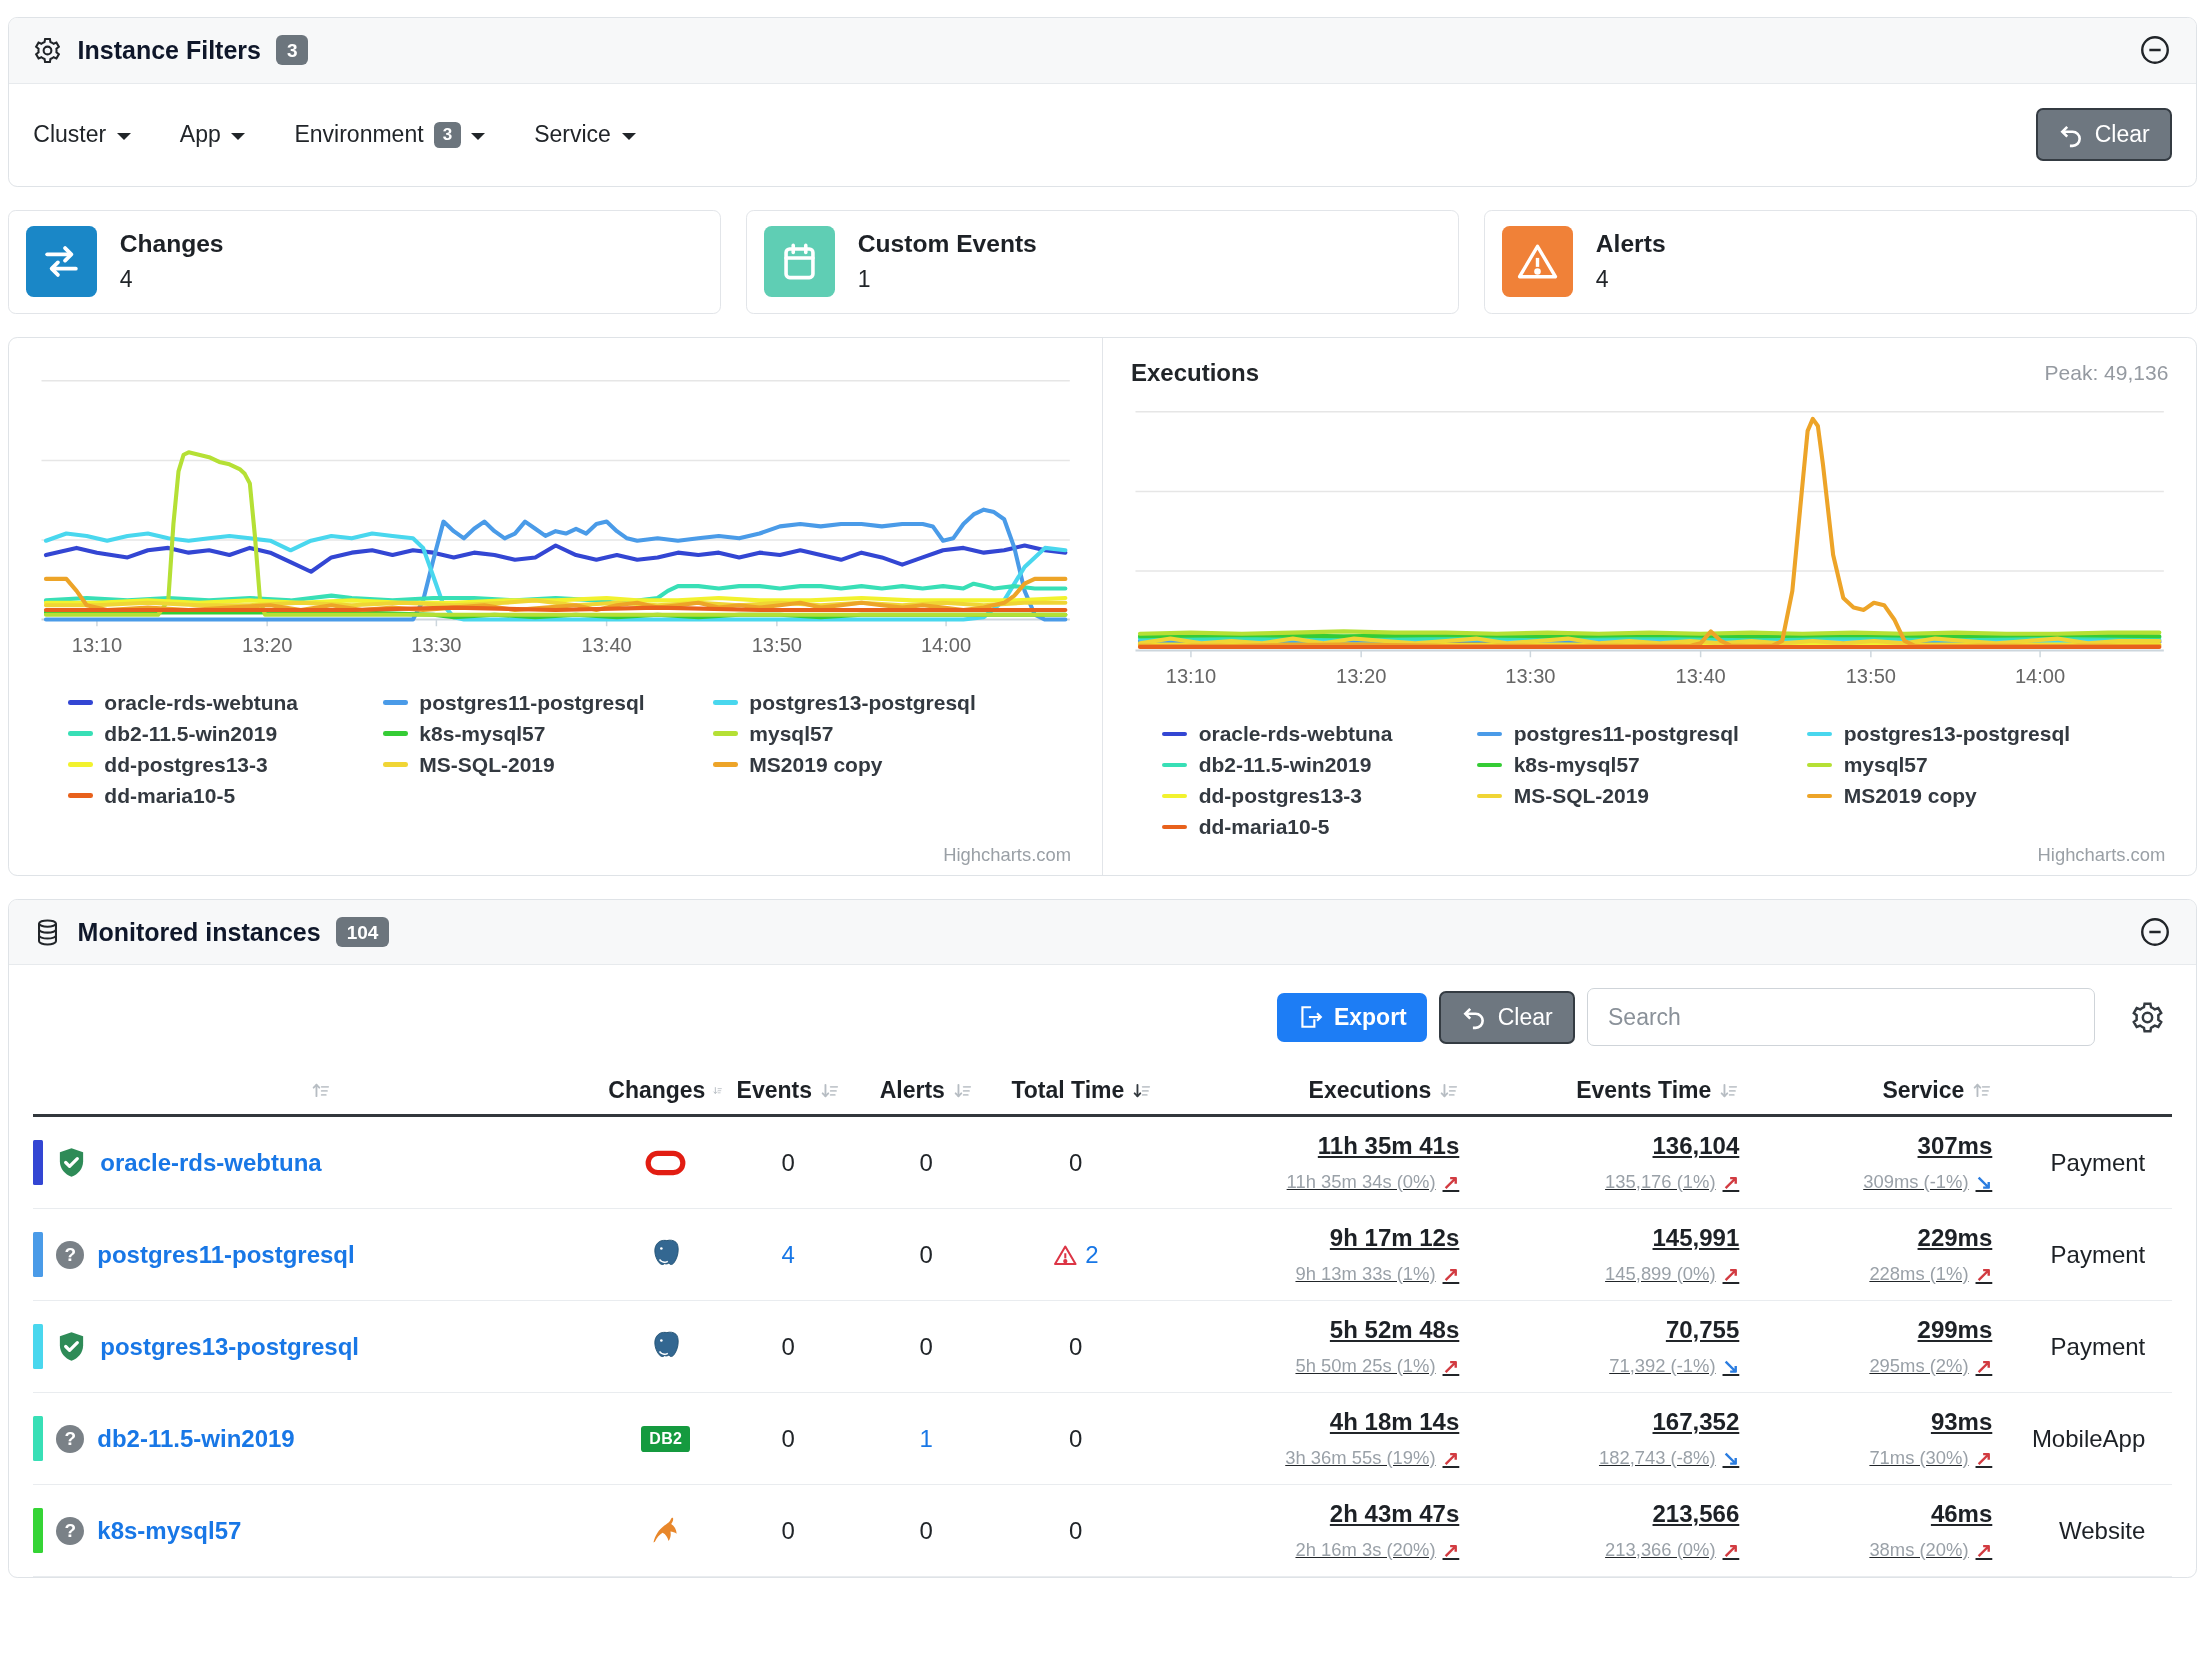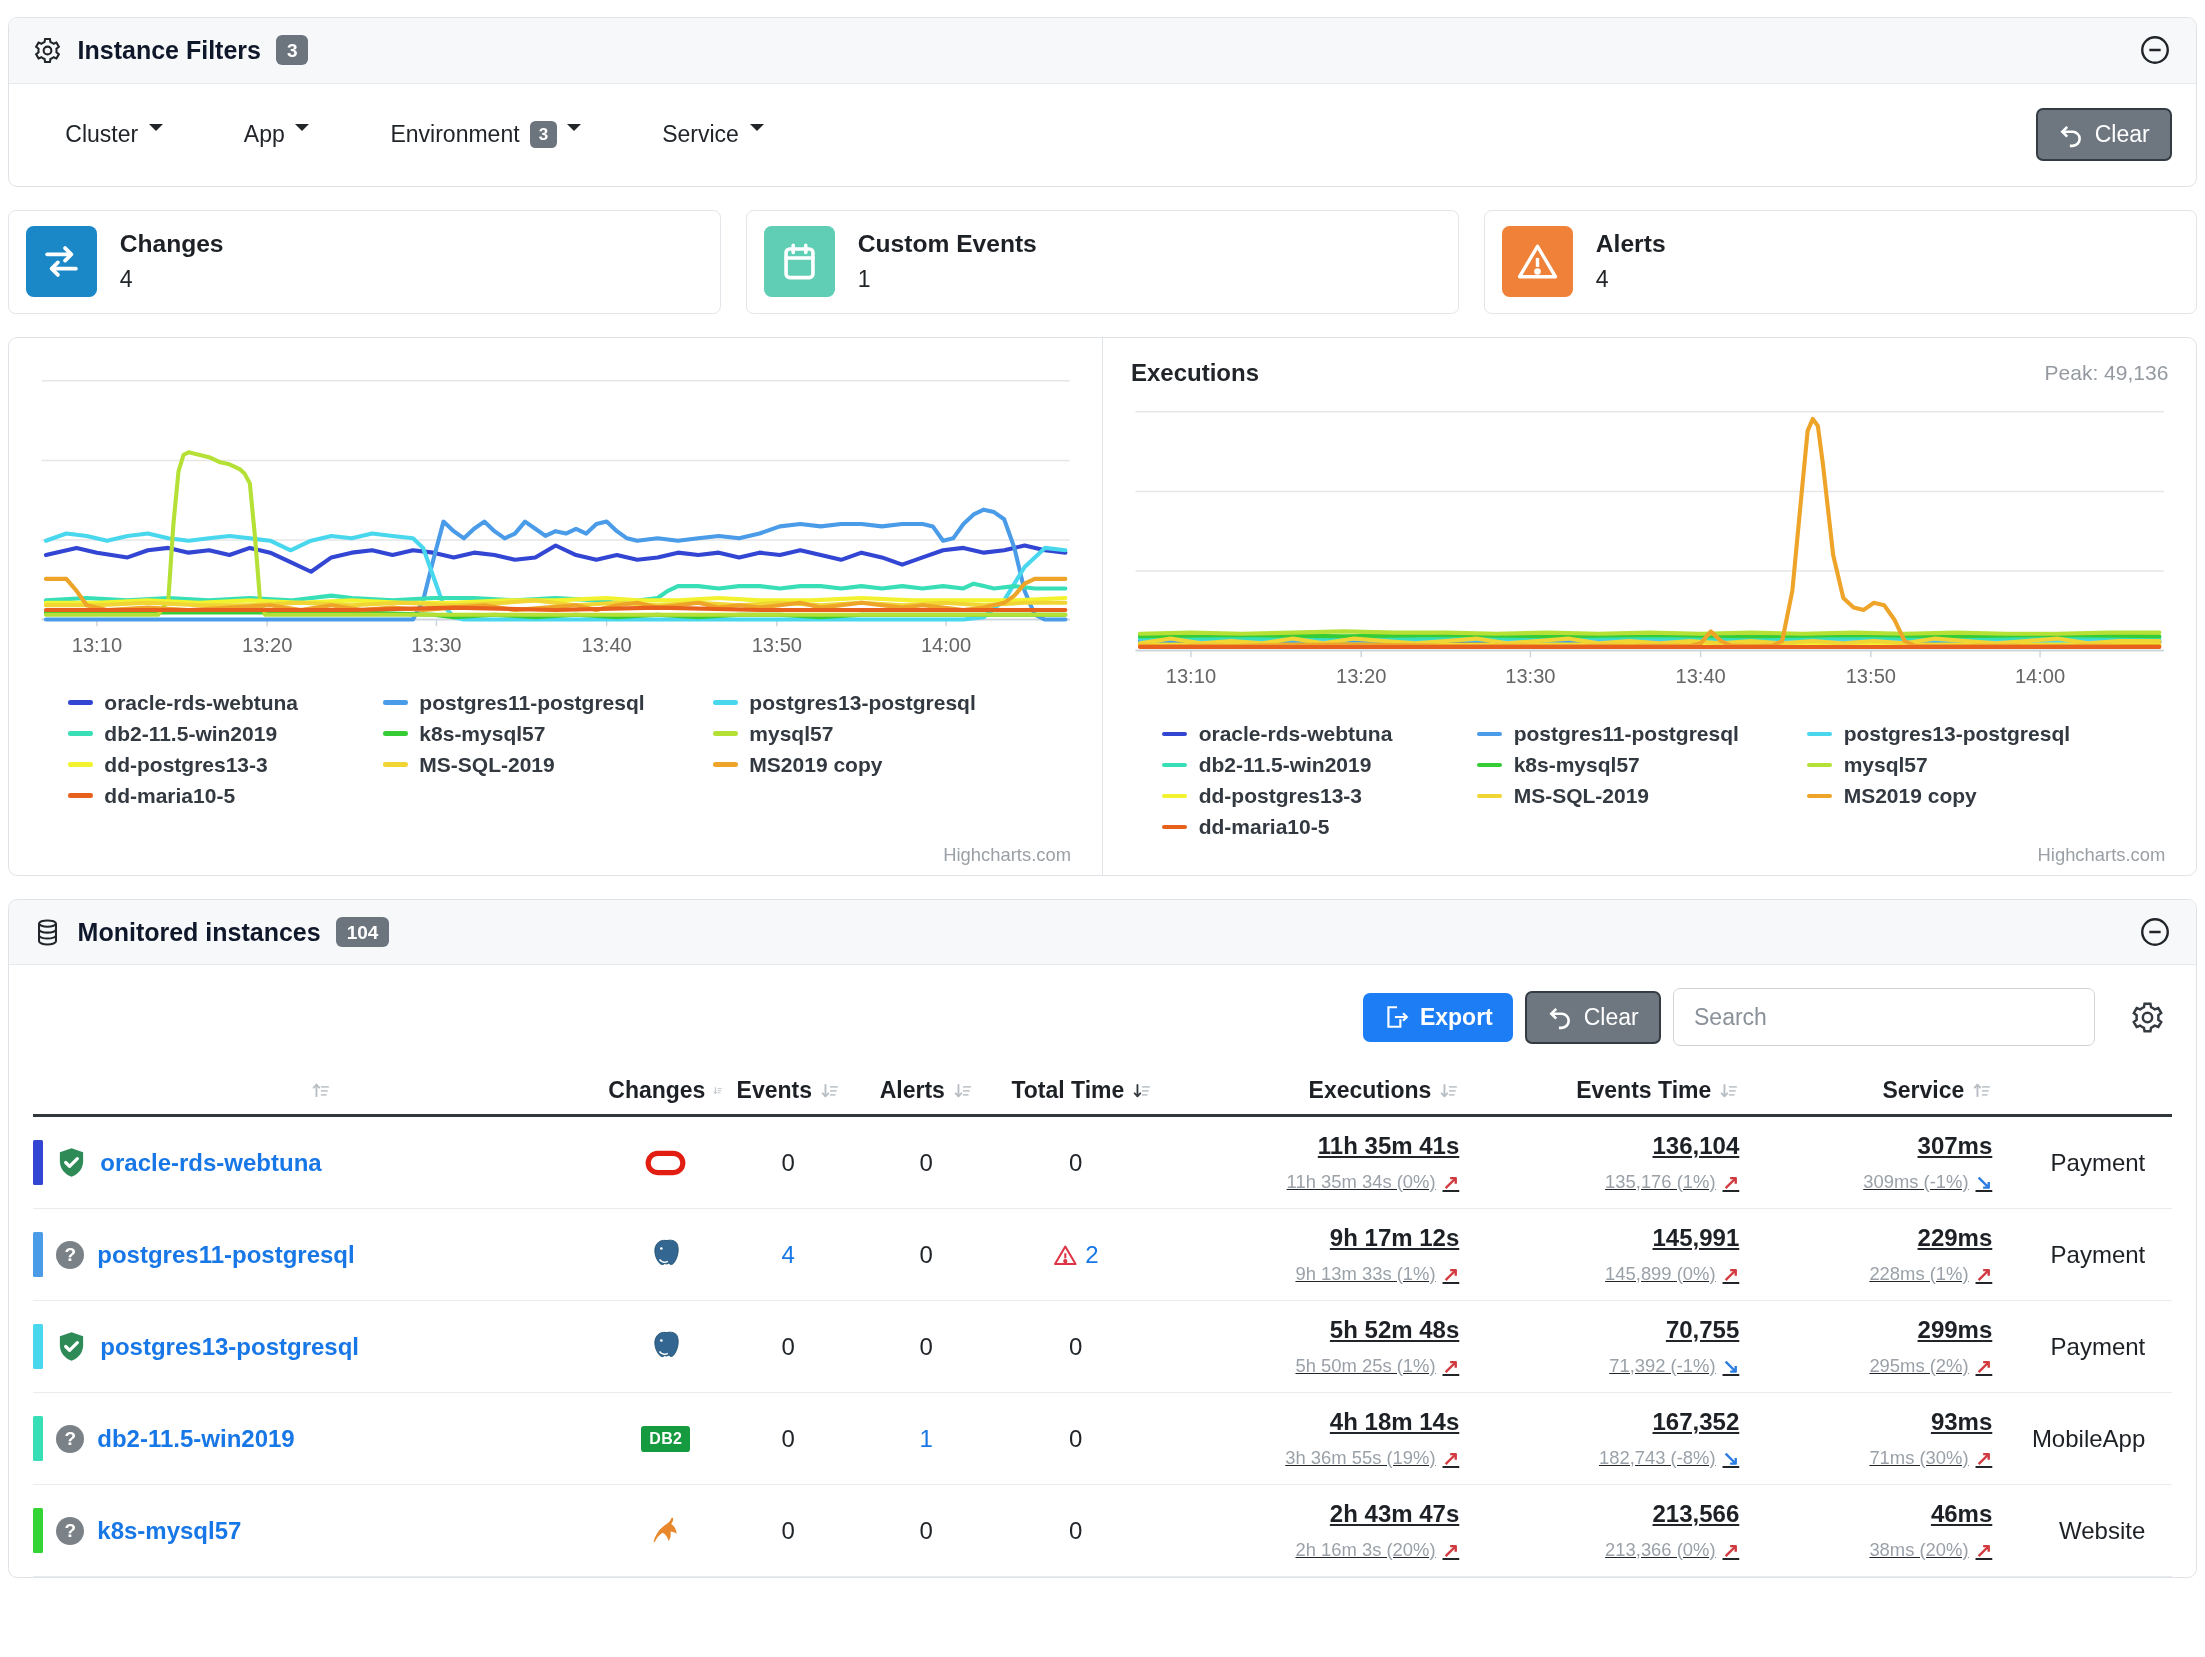--- a/index.html
+++ b/index.html
@@ -9,21 +9,21 @@
 
   .card { border:1.5px solid #dfe3e7; border-radius:9.2px; background:#fff; margin-bottom:23px; overflow:hidden; }
   .card-head { background:#f7f8f9; border-bottom:1.5px solid #e7eaed; display:flex; align-items:center; gap:15.3px; padding:15.3px 24.6px; min-height:63px; }
   .card-title { font-size:25px; font-weight:600; color:#0f172a; }
   .badge { background:#6c757d; color:#fff; font-size:19px; font-weight:700; padding:5.4px 10.7px; border-radius:6.1px; line-height:1; }
   .head-ico { width:29px; height:29px; flex:0 0 auto; }
   .collapse-btn { margin-left:auto; width:34px; height:34px; cursor:pointer; }
 
   
   .filters-row { display:flex; align-items:center; gap:49px; padding:24.6px 24.6px; }
-  .filter { display:flex; gap:10.7px; font-size:23px; color:#212529; cursor:pointer;margin-left:32px; }
+  .filter { display:flex; align-items:center; gap:10.7px; font-size:23px; color:#212529; cursor:pointer; }
   .badge-sm { background:#6c757d; color:#fff; font-size:17px; font-weight:700; padding:4.6px 8.4px; border-radius:5.4px; line-height:1; }
   .caret { width:0; height:0; border-left:7px solid transparent; border-right:7px solid transparent; border-top:7.7px solid #212529; margin-top:3.1px; }
   .btn { display:inline-flex; align-items:center; gap:10.7px; font-size:23px; font-weight:500; border-radius:7px; padding:11.5px 20px; cursor:pointer; border:none; line-height:1; }
   .btn svg { width:26px; height:26px; }
   .btn-clear { margin-left:auto; background:#6e7780; color:#fff; border:2.3px solid #343b42; }
 
   
   .stat-row { display:flex; gap:24.6px; margin-bottom:23px; }
   .stat-card { flex:1; border:1.5px solid #e2e5e9; border-radius:7.7px; background:#fff; display:flex; align-items:center; gap:23px; padding:15.3px 17px; min-height:104px; }
   .stat-ico { width:71px; height:71px; border-radius:7.7px; display:flex; align-items:center; justify-content:center; flex:0 0 auto; }
@@ -41,21 +41,21 @@
   svg.plot { width:100%; height:330px; display:block; }
   .legend { display:grid; grid-template-columns:315px 330px 330px; justify-content:center; row-gap:7px; margin-top:1.5px; }
   .legend-item { display:flex; align-items:center; gap:11.5px; font-size:21px; font-weight:700; color:#333940; cursor:pointer; }
   .legend-swatch { width:25px; height:4.6px; border-radius:2.3px; flex:0 0 auto; }
   .credit { position:absolute; right:31px; bottom:9.2px; font-size:18.4px; color:#9aa0a6; cursor:pointer; }
 
   
   .toolbar { display:flex; justify-content:flex-end; align-items:center; gap:12.3px; padding:23px 31px 20px; }
   .btn-export { background:#1d7df5; color:#fff; font-weight:600; }
   .btn-clear2 { background:#6e7780; color:#fff; border:2.3px solid #343b42; }
-  .search-input { width:422px; height:58px; border:1.5px solid #cfd4d9; border-radius:7px; font-size:23px; padding:0 20px; color:#0c4a6e; font-family:"Liberation Sans",sans-serif; }
+  .search-input { width:508px; height:58px; border:1.5px solid #cfd4d9; border-radius:7px; font-size:23px; padding:0 20px; color:#0c4a6e; font-family:"Liberation Sans",sans-serif; }
   .search-input::placeholder { color:#8a9199; }
   .gear-btn { width:35px; height:35px; margin-left:23px; cursor:pointer; }
 
   
   .tbl { padding:0 24.6px; }
   .trow { display:grid; grid-template-columns:575px 115px 130px 146px 153px 307px 280px 253px 153px; align-items:center; border-bottom:1.5px solid #e9ecef; min-height:92px; }
   .trow.thead { min-height:51px; border-bottom:3.8px solid #32373c; }
   .hcell { display:flex; align-items:center; gap:7px; font-size:23px; font-weight:700; color:#1d2126; }
   .a-left { justify-content:flex-start; text-align:left; }
   .a-center { justify-content:center; text-align:center; }

